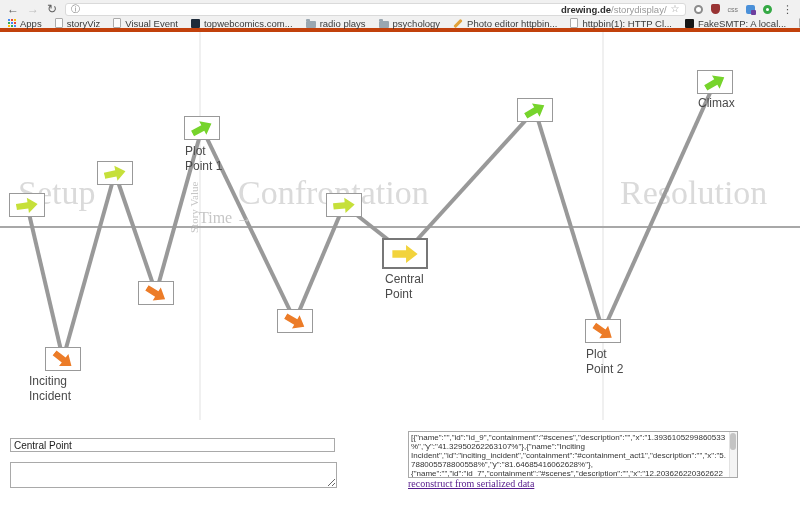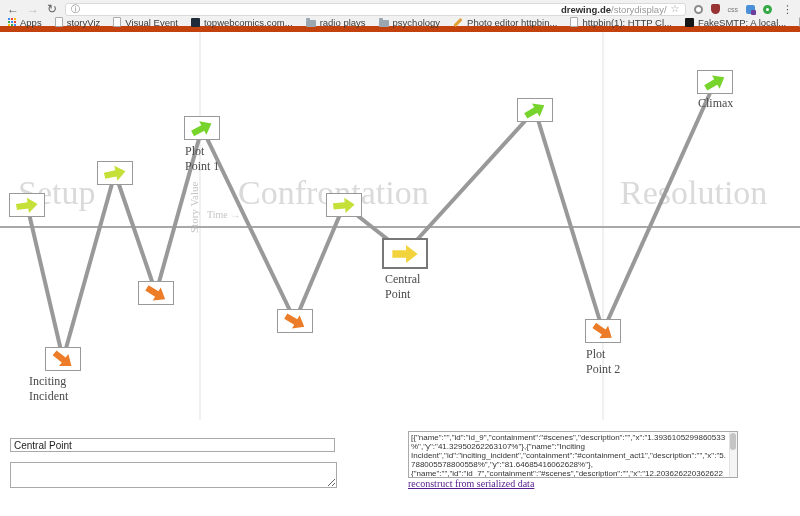--- a/index.html
+++ b/index.html
@@ -19,46 +19,46 @@
   .ext-cluster { display:flex; align-items:center; gap:8px; }
   .circle-ext { width:9px; height:9px; border:2px solid #8b8b8b; border-radius:50%; background:#fff; }
   .shield-ext { width:9px; height:10px; background:#993434; border-radius:2px 2px 5px 5px; }
   .css-ext { font-size:7px; color:#777; letter-spacing:0; line-height:1; }
   .blue-ext { position:relative; width:9px; height:9px; background:#4a90d9; border-radius:2px; }
   .blue-ext::after { content:""; position:absolute; right:-1px; bottom:-1px; width:5px; height:5px; background:#6d3e9e; border-radius:1px; }
   .green-ext { width:9px; height:9px; border:3px solid #35a945; border-radius:50%; background:#fff; }
   .menu-dots { font-size:11px; color:#555; line-height:1; padding-left:2px; }
 
   
-  .bookmarks { position:absolute; top:18px; left:0; right:0; height:14px; background:#f1f1f1; border-bottom:6px solid #c2410c; display:flex; align-items:center; padding:0 8px; gap:13px; }
+  .bookmarks { position:absolute; top:18px; left:0; right:0; height:14px; background:#f1f1f1; border-bottom:4px solid #c2410c; display:flex; align-items:center; padding:0 8px; gap:13px; }
   .bm { display:flex; align-items:center; gap:4px; white-space:nowrap; font-size:9.5px; color:#3a3a3a; }
   .bi { flex:0 0 auto; display:inline-block; }
   .apps-grid-icon { width:8px; height:8px; position:relative; }
   .apps-grid-icon i { position:absolute; width:2px; height:2px; background:#4285f4;
     box-shadow:3px 0 #ea4335, 6px 0 #fbbc05, 0 3px #34a853, 3px 3px #4285f4, 6px 3px #ea4335, 0 6px #fbbc05, 3px 6px #34a853, 6px 6px #4285f4; }
   .page-icon { width:8px; height:10px; background:#fdfdfd; border:1px solid #ababab; border-radius:1px; }
   .site-icon-dark { width:9px; height:9px; background:#1d2b3a; border-radius:1px; }
   .site-icon-black { width:9px; height:9px; background:#161616; border-radius:1px; }
   .folder-icon { position:relative; width:10px; height:7px; background:#9aa7b1; border-radius:1px; margin-top:2px; }
   .folder-icon::before { content:""; position:absolute; top:-2px; left:0; width:4px; height:2px; background:#9aa7b1; border-radius:1px 1px 0 0; }
   .pencil-icon { width:10px; height:3px; background:#e2a23a; border-radius:1px; transform:rotate(-45deg); }
 
   
   .page { position:absolute; top:32px; left:0; width:800px; height:484px; background:#fff; }
   .act-title { position:absolute; top:142px; z-index:1; font-family:"Liberation Serif",serif; font-size:34px; color:#dadada; white-space:nowrap; }
   .chart-svg { position:absolute; top:0; left:0; z-index:2; pointer-events:none; }
   .axis-label { position:absolute; font-family:"Liberation Serif",serif; color:#c6c6c6; z-index:2; white-space:nowrap; }
-  #time-label { left:207px; top:177px; font-size:10px; }
+  #time-label { left:199px; top:177px; font-size:16px; }
   #story-label { left:188px; top:201px; font-size:11px; transform:rotate(-90deg); transform-origin:0 0; }
   #acts-summary { left:208px; top:369px; font-size:11px; color:#cccccc; }
 
   .node { position:absolute; width:36px; height:24px; background:#fff; border:1px solid #999; z-index:3; display:flex; align-items:center; justify-content:center; }
   .node.selected { width:46px; height:31px; border:2px solid #777; }
   .node svg { display:block; }
-  .nlabel { position:absolute; z-index:4; font-family:Liberation Serif, serif; font-size:12px; line-height:1.25; color:#4a4a4a; }
+  .nlabel { position:absolute; z-index:4; font-family:Liberation Sans, sans-serif; font-size:12px; line-height:1.25; color:#4a4a4a; }
 
   
   .name-input { position:absolute; left:10px; top:406px; width:325px; height:14px; border:1px solid #a9a9a9; font-family:"Liberation Sans",sans-serif; font-size:10px; padding:0 3px; color:#1c1c1c; }
   .desc-textarea { position:absolute; left:10px; top:430px; width:327px; height:26px; border:1px solid #a9a9a9; resize:both; background:#fff; }
   .ser-wrap { position:absolute; left:408px; top:399px; width:330px; height:47px; }
   .ser-textarea { width:100%; height:100%; border:1px solid #a9a9a9; resize:both; font-family:"Liberation Sans",sans-serif; font-size:8px; line-height:9px; color:#333; padding:1px 11px 1px 2px; overflow:hidden; background:#fff; }
   .sbar-track { position:absolute; top:1px; right:1px; width:8px; height:45px; background:#f4f4f4; border-left:1px solid #e2e2e2; pointer-events:none; }
   .sbar-thumb { position:absolute; top:1px; right:1px; width:6px; height:17px; background:#c4c4c4; border-radius:3px; }
   .reconstruct-link { position:absolute; left:408px; top:446px; font-family:"Liberation Serif",serif; font-size:10px; color:#551a8b; text-decoration:underline; cursor:pointer; }
 </style>

